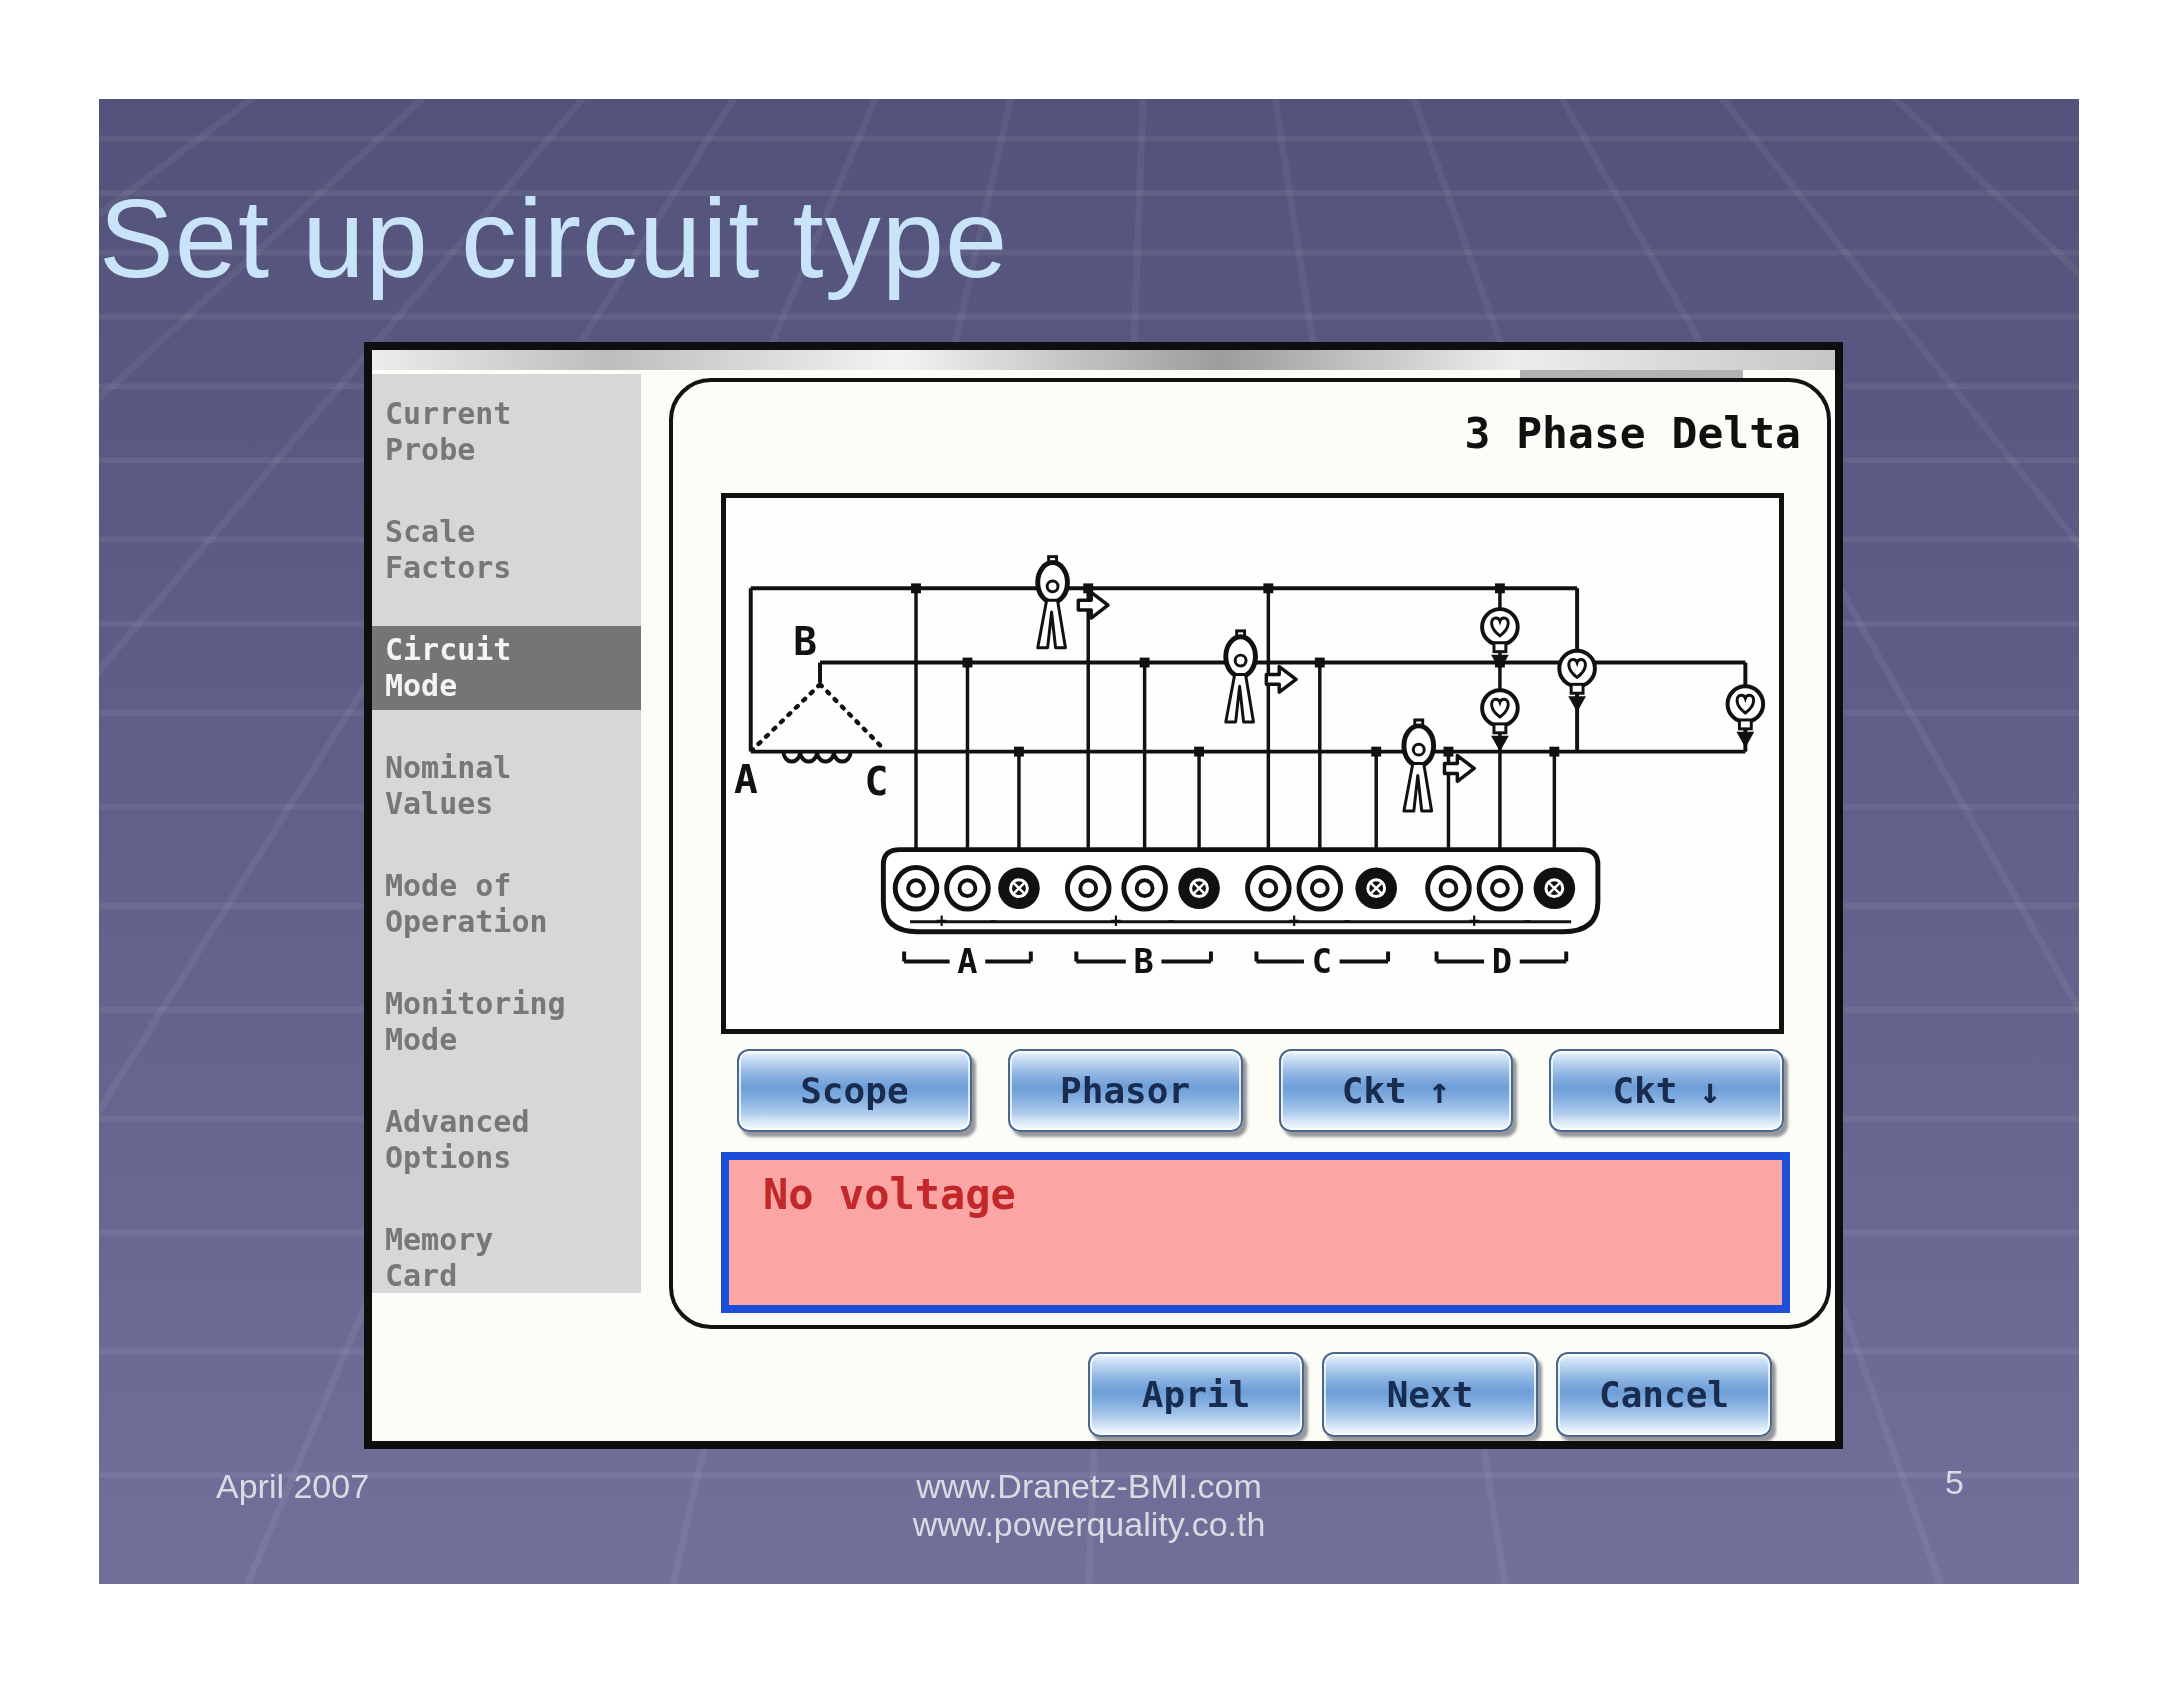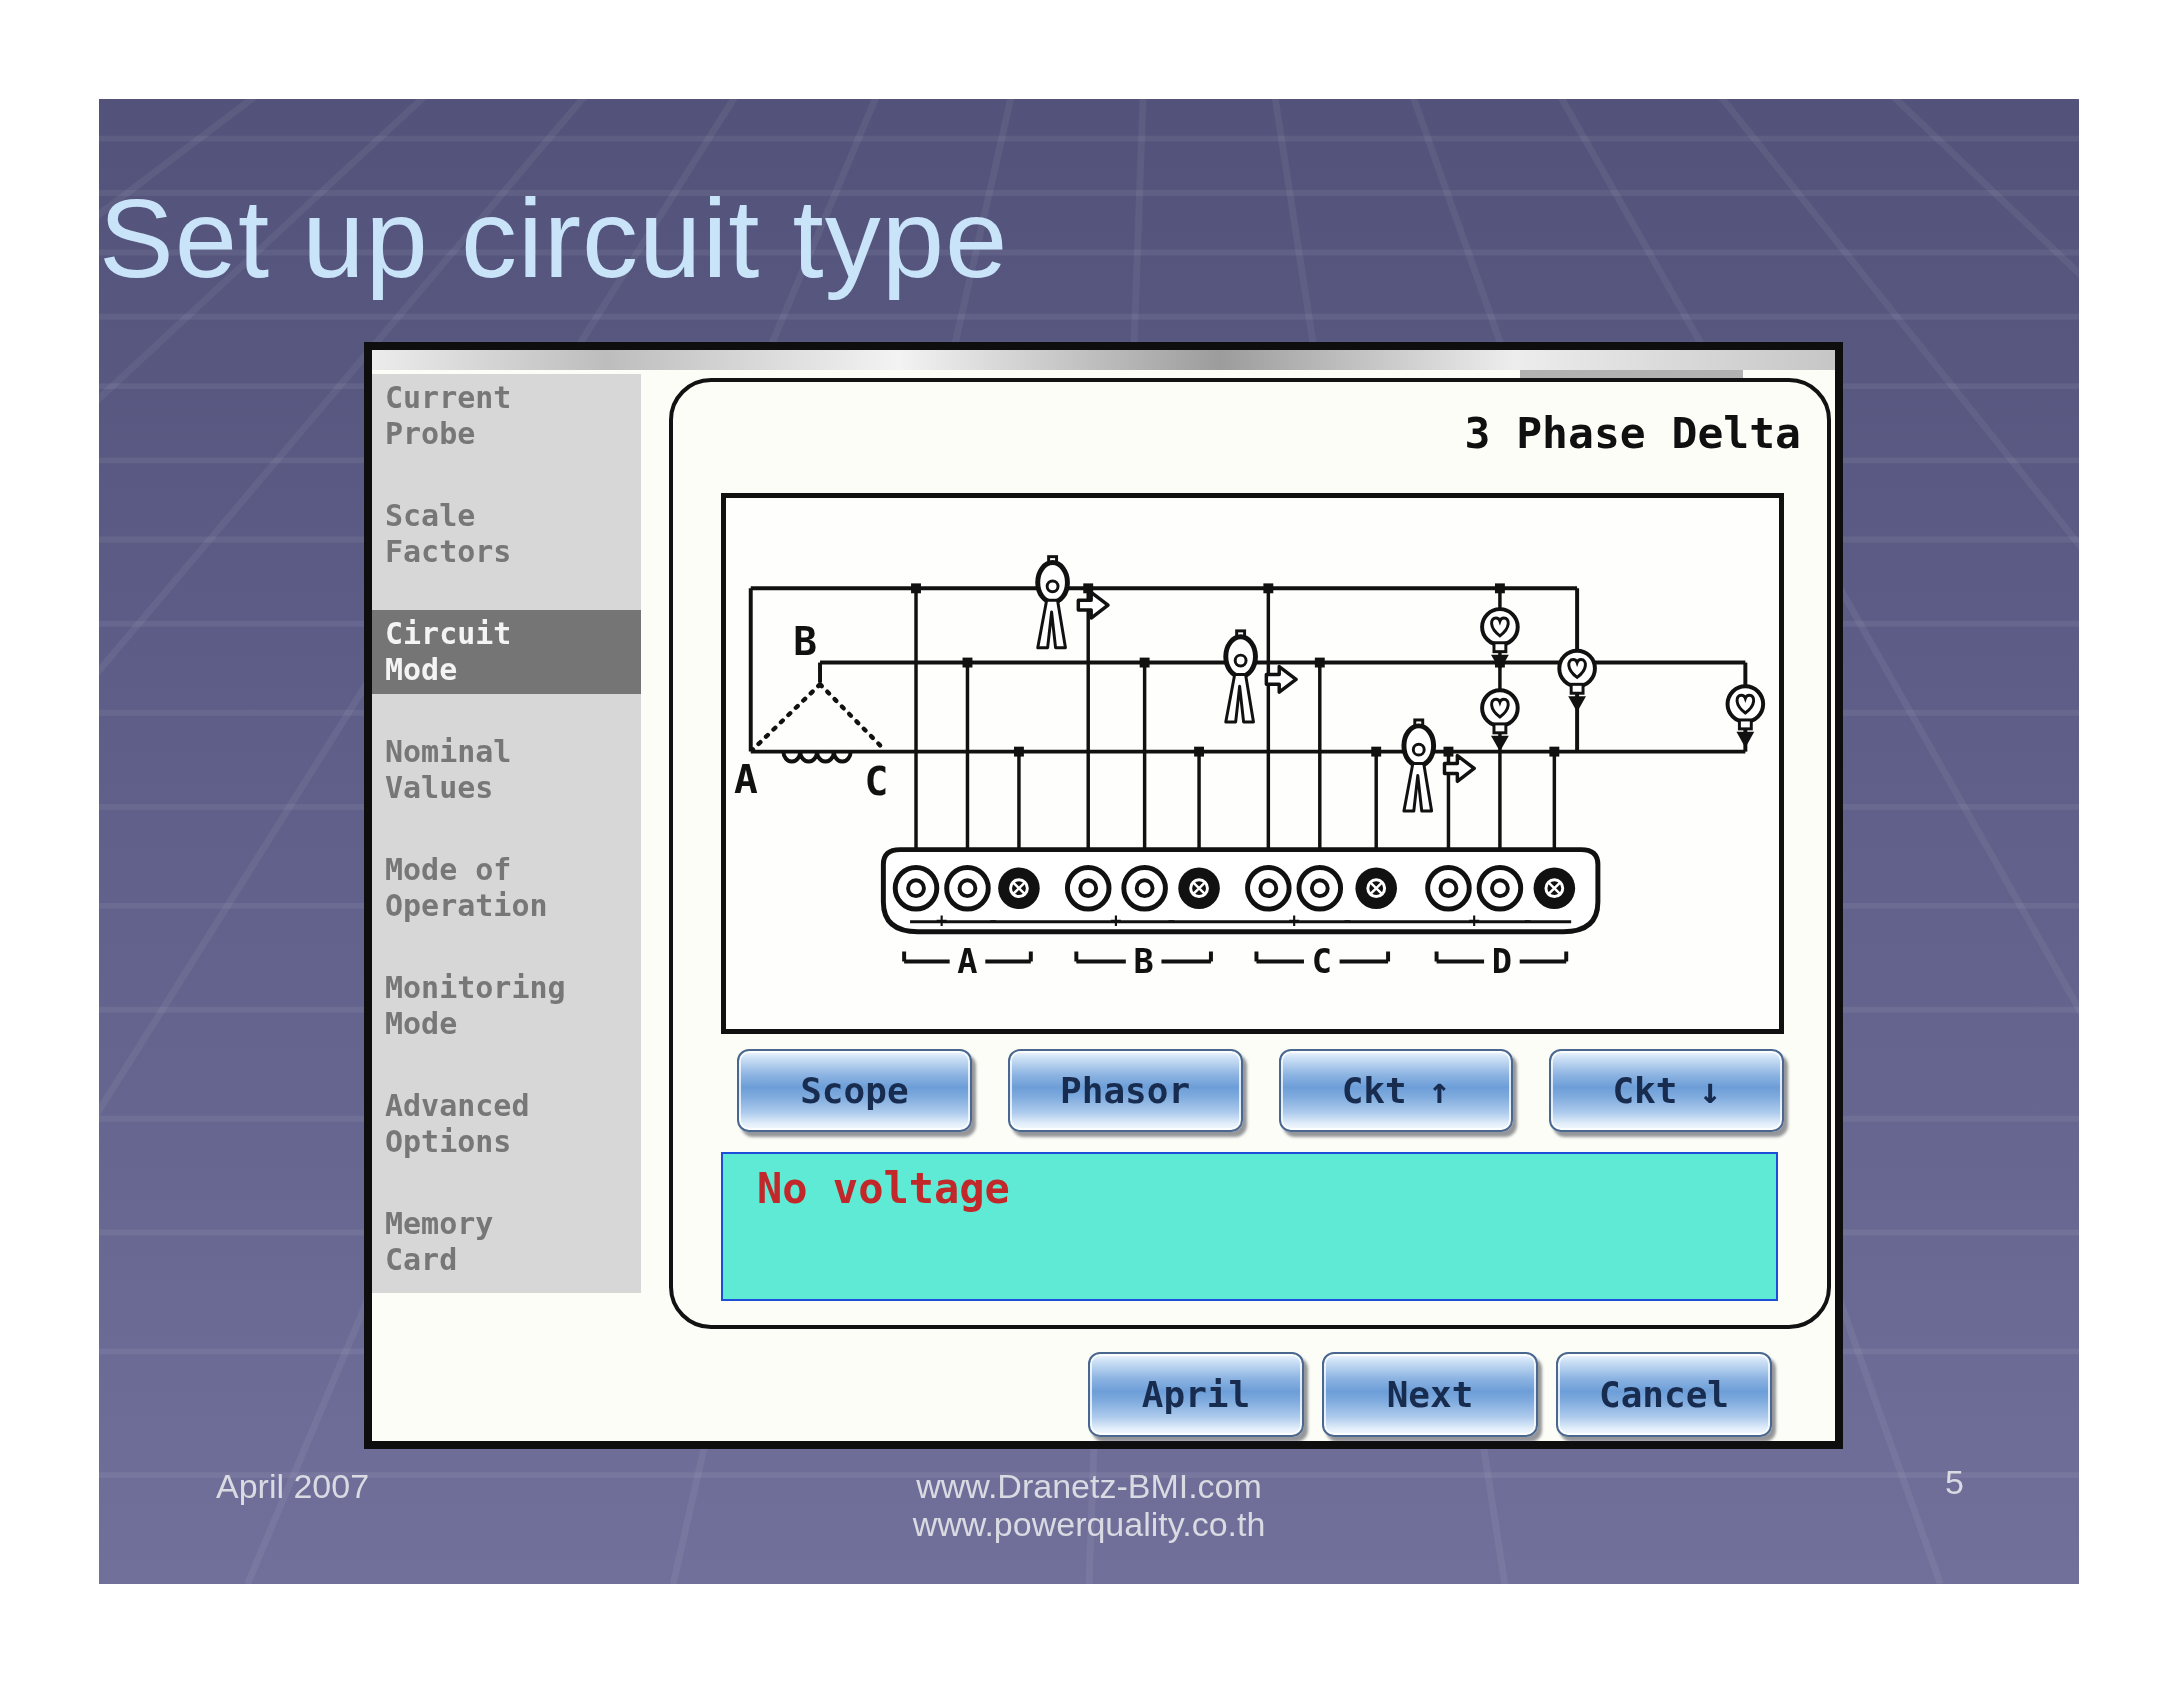--- a/index.html
+++ b/index.html
@@ -7,41 +7,41 @@
          background:linear-gradient(180deg,#52527a 0%,#5c5c86 35%,#666690 70%,#70709b 100%);}
   .grid-svg{position:absolute;left:0;top:0;}
   .title{position:absolute;top:75px;left:0;width:100%;text-align:left;
          font:400 112px "Liberation Sans",sans-serif;color:#c9e4f9;letter-spacing:1px;}
   
   .shot{position:absolute;left:265px;top:243px;width:1463px;height:1091px;background:#0e0e0e;padding:8px;}
   .shot-strip{height:20px;background:linear-gradient(90deg,#ececec 0%,#bdbdbd 16%,#f3f3f3 36%,#9c9c9c 58%,#ededed 78%,#c6c6c6 100%);}
   .shot-body{position:relative;height:1071px;background:#fdfdf8;font-family:"DejaVu Sans Mono",monospace;}
   .strip-tab{position:absolute;left:1148px;top:0;width:223px;height:13px;background:#b2b2b2;}
   
-  .sidebar{position:absolute;left:0;top:4px;width:269px;height:919px;background:#d7d7d7;box-sizing:border-box;}
+  .sidebar{position:absolute;left:0;top:4px;width:269px;height:919px;background:#d7d7d7;box-sizing:border-box;padding-top:16px;}
   .sb-item{display:block;padding:6px 8px 6px 13px;margin-bottom:34px;
            font:bold 30px "DejaVu Sans Mono",monospace;line-height:36px;color:#777777;cursor:pointer;}
   .sb-item .txt{display:block;max-width:188px;}
   .sb-item.active{background:#757575;color:#f4f4f4;}
   
   .panel{position:absolute;left:297px;top:8px;width:1154px;height:943px;background:#fdfdf8;
          border:4px solid #121212;border-radius:42px;}
   .hdr-bar{position:absolute;left:22px;top:24px;width:550px;height:55px;background:#7e7e7e;}
   .hdr-bar span{display:block;padding-left:16px;font:bold 40px "DejaVu Sans Mono",monospace;line-height:55px;color:#ffffff;white-space:nowrap;}
   .phase-label{position:absolute;right:26px;top:26px;font:bold 43px "DejaVu Sans Mono",monospace;color:#101010;white-space:nowrap;}
   .diagram{position:absolute;left:48px;top:111px;width:1053px;height:531px;border:5px solid #111;background:#fefefc;}
   
   .btn-blue{border-radius:12px;border:2px solid #4a688f;box-sizing:border-box;
             background:linear-gradient(180deg,#f2f8fd 0%,#cfe2f6 8%,#8db4e2 30%,#6d9ed8 46%,#7fabde 58%,#aecbed 78%,#e2eefa 92%,#f4f9fe 100%);
             box-shadow:4px 5px 3px rgba(22,24,38,0.45), inset 0 0 0 2px rgba(255,255,255,0.75);
             color:#182c50;font:bold 36px "DejaVu Sans Mono",monospace;
             display:flex;align-items:center;justify-content:center;cursor:pointer;white-space:nowrap;}
   .btnrow{position:absolute;left:48px;top:667px;width:1063px;display:flex;gap:20px;}
   .btnrow .btn-blue{flex:1;height:83px;margin-left:16px;}
-  .msg-box{position:absolute;left:48px;top:770px;width:1053px;height:145px;border:2px solid #1d4ed8;background:#5eead4;}
+  .msg-box{position:absolute;left:48px;top:770px;width:1053px;height:145px;border:8px solid #1d4ed8;background:#fca5a5;}
   .msg-box span{display:block;padding:10px 0 0 34px;font:bold 42px "DejaVu Sans Mono",monospace;color:#c2272a;}
   
   .navrow{position:absolute;right:63px;top:982px;display:flex;gap:18px;}
   .navrow .btn-blue{width:216px;height:85px;}
   
   .footer-date{position:absolute;left:117px;top:1368px;font:34px "Liberation Sans",sans-serif;color:#dadae3;}
   .footer-center{position:absolute;left:0;top:1368px;width:100%;text-align:center;
                  font:34px "Liberation Sans",sans-serif;color:#dadae3;line-height:38px;}
   .footer-page{position:absolute;right:115px;top:1364px;font:34px "Liberation Sans",sans-serif;color:#dadae3;}
   

